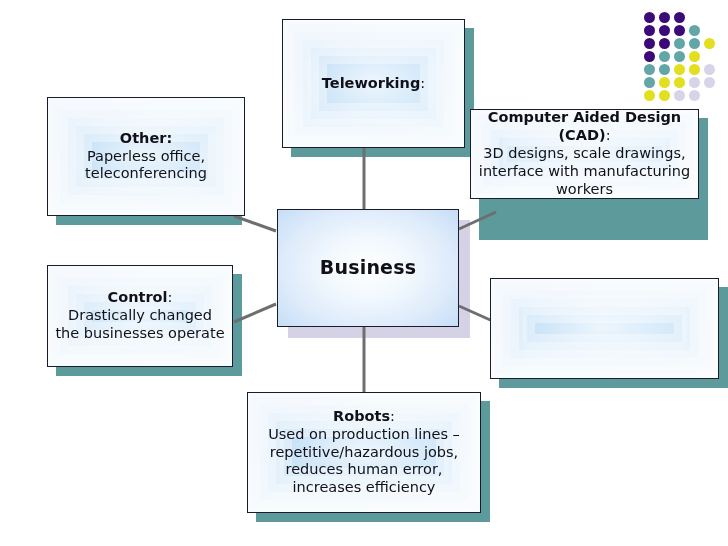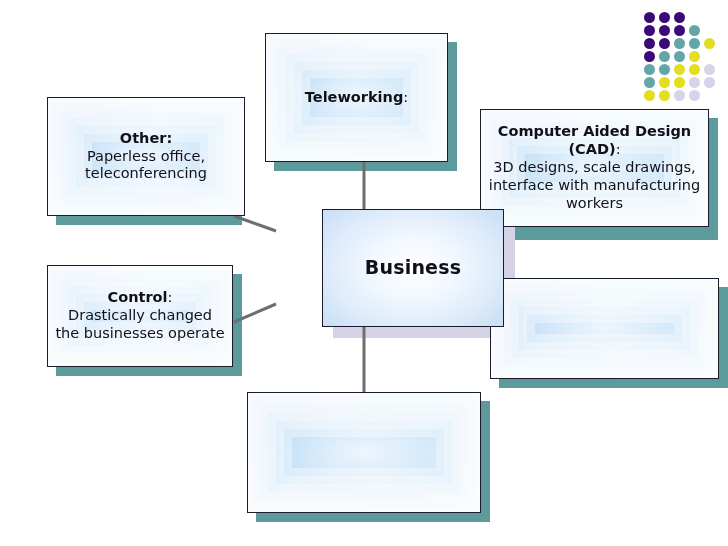--- a/index.html
+++ b/index.html
@@ -70,21 +70,20 @@
     position:absolute;left:14%;top:16%;width:72%;height:66%;
     background:radial-gradient(ellipse at 50% 50%,rgba(255,255,255,.72) 0%,rgba(255,255,255,.30) 55%,rgba(255,255,255,0) 100%);
     z-index:2;pointer-events:none;
   }
   .sat-shadow{background:#5d9a9c;}
 
   
   .center{
     background:
       radial-gradient(ellipse 78% 86% at 50% 50%, #ffffff 0%, #f2f8fe 30%, #dceafa 62%, #b9d7f5 100%);
-    margin-left: 45px;
   }
   .center-shadow{background:#d6d2e6;}
   .center .node-txt{font-size:19px;font-weight:bold;letter-spacing:.2px;}
 </style>
 </head>
 <body>
 
 <div id="stage">
 
   <svg id="connectors" viewBox="0 0 728 546" width="728" height="546">
@@ -128,21 +127,21 @@
       <div class="dot" style="left: 15px; top: 65px; background: rgb(227, 222, 30);"></div>
       <div class="dot" style="left: 30px; top: 65px; background: rgb(227, 222, 30);"></div>
       <div class="dot" style="left: 45px; top: 65px; background: rgb(215, 212, 234);"></div>
       <div class="dot" style="left: 60px; top: 65px; background: rgb(215, 212, 234);"></div>
       <div class="dot" style="left: 0px; top: 78px; background: rgb(227, 222, 30);"></div>
       <div class="dot" style="left: 15px; top: 78px; background: rgb(227, 222, 30);"></div>
       <div class="dot" style="left: 30px; top: 78px; background: rgb(215, 212, 234);"></div>
       <div class="dot" style="left: 45px; top: 78px; background: rgb(215, 212, 234);"></div>
     </div>
 
-  <div class="node sat" style="left:265px;top:19px;width:183px;height:129px;margin-top:14px;">
+  <div class="node sat" style="left:282px;top:19px;width:183px;height:129px;">
     <div class="shadow sat-shadow" style="left:8px;top:8px;width:183px;height:129px;"></div>
     <div class="frame"></div>
     <div class="glow"></div>
     <div class="node-txt">
       <b>Teleworking</b><span>:</span><br>
     </div>
   </div>
 
   <div class="node sat" style="left:47px;top:97px;width:198px;height:119px;">
     <div class="shadow sat-shadow" style="left:8px;top:8px;width:186px;height:119px;"></div>
@@ -157,40 +156,44 @@
   <div class="node sat" style="left:47px;top:265px;width:186px;height:102px;">
     <div class="shadow sat-shadow" style="left:8px;top:8px;width:186px;height:102px;"></div>
     <div class="frame"></div>
     <div class="glow"></div>
     <div class="node-txt">
       <b>Control</b><span>:</span><br>
       <span>Drastically changed the businesses operate</span>
     </div>
   </div>
 
-  <div class="node sat" style="left:480px;top:109px;width:229px;height:118px;">
+  <div class="node sat" style="left:470px;top:109px;width:229px;height:90px;">
     <div class="shadow sat-shadow" style="left:8px;top:8px;width:229px;height:122px;"></div>
     <div class="frame"></div>
     <div class="glow"></div>
     <div class="node-txt">
       <b>Computer Aided Design (CAD)</b><span>:</span><br>
       <span>3D designs, scale drawings, interface with manufacturing workers</span>
     </div>
   </div>
 
   <div class="node sat" style="left:490px;top:278px;width:229px;height:101px;">
     <div class="shadow sat-shadow" style="left:8px;top:8px;width:229px;height:101px;"></div>
     <div class="frame"></div>
     <div class="glow"></div>
   </div>
 
   <div class="node sat" style="left:247px;top:392px;width:234px;height:121px;">
     <div class="shadow sat-shadow" style="left:8px;top:8px;width:234px;height:121px;"></div>
     <div class="frame"></div>
     <div class="glow"></div>
+    <div class="node-txt">
+      <b>Robots</b><span>:</span><br>
+      <span>Used on production lines – repetitive/hazardous jobs, reduces human error, increases efficiency</span>
+    </div>
   </div>
 
   <div class="node center" style="left:277px;top:209px;width:182px;height:118px;">
     <div class="shadow center-shadow" style="left:10px;top:10px;width:182px;height:118px;"></div>
     <div class="node-txt">Business</div>
   </div>
 
 </div>
 
 </body></html>

